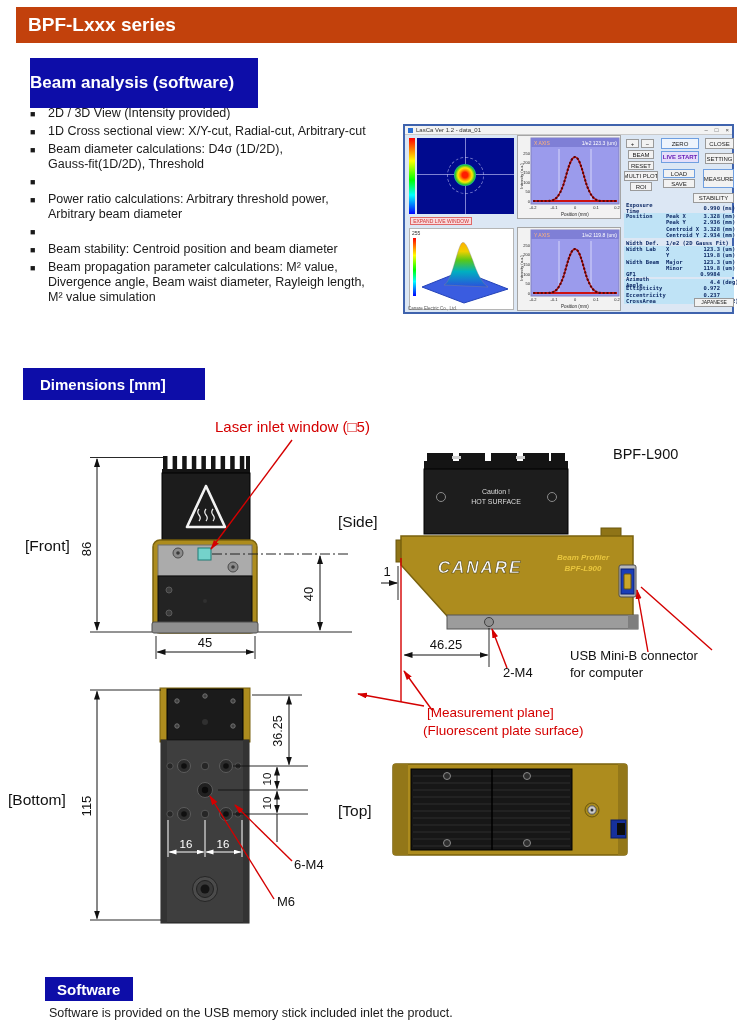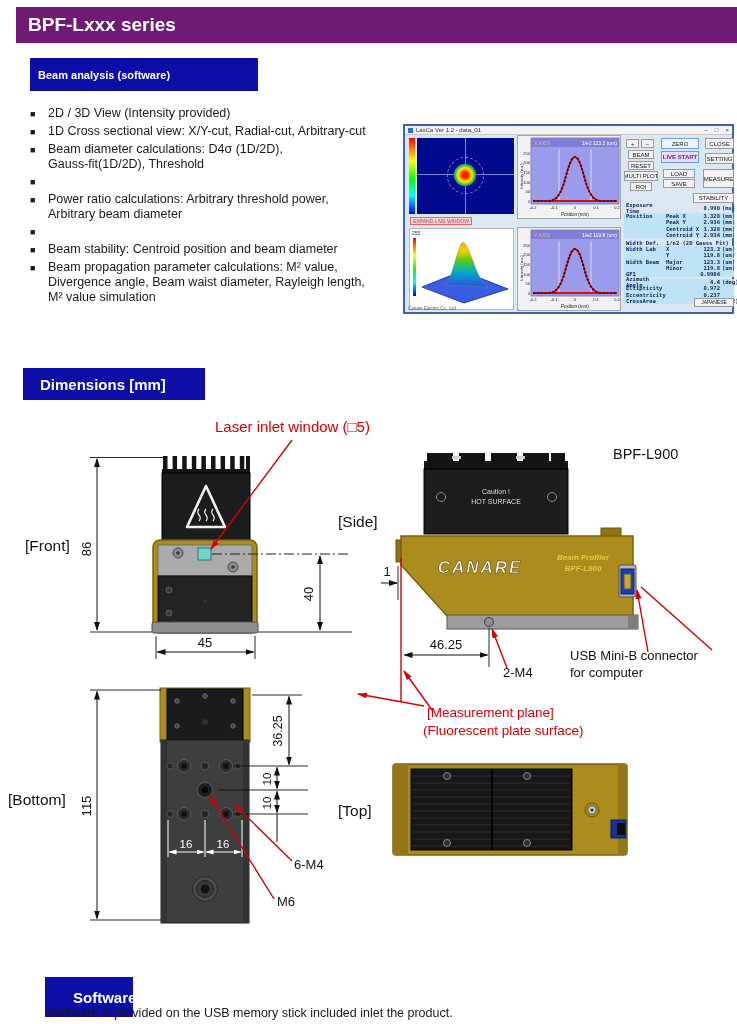--- a/index.html
+++ b/index.html
@@ -1,25 +1,25 @@
 <!DOCTYPE html>
 <html><head>
 <meta charset="utf-8">
 <style>
   html,body{margin:0;padding:0;background:#fff}
   #page{position:relative;width:737px;height:1024px;background:#fff;overflow:hidden;
         font-family:"Liberation Sans",sans-serif;color:#1a1a1a}
-  .banner{position:absolute;left:16px;top:7px;width:721px;height:36px;background:#701a75;
+  .banner{position:absolute;left:16px;top:7px;width:721px;height:36px;background:#c2410c;
           color:#fff;font-size:19px;font-weight:bold;display:flex;align-items:center;
           padding-left:12px;box-sizing:border-box}
   .secbar{position:absolute;background:#0d0da8;color:#fff;font-weight:bold;display:flex;
           align-items:center;box-sizing:border-box}
-  #bar-beam{left:30px;top:58px;width:228px;height:33px;font-size:11px;padding-left:8px}
+  #bar-beam{left:30px;top:58px;width:228px;height:50px;font-size:17px;}
   #bar-dims{left:23px;top:368px;width:182px;height:32px;font-size:15px;padding-left:17px}
-  #bar-sw{left:45px;top:977px;width:88px;height:40px;font-size:15px;padding-left:28px}
+  #bar-sw{left:45px;top:977px;width:88px;height:24px;font-size:15px;padding-left:12px}
   .features{position:absolute;left:30px;top:106px;width:372px;margin:0;padding:0;list-style:none}
   .features li{display:flex;margin-bottom:2px;font-size:12.5px;line-height:15px}
   .blt{width:18px;flex:none;font-size:9px;padding-top:1px}
   .ftext{white-space:pre-line}
   .swnote{position:absolute;left:49px;top:1006px;font-size:12.5px}
 
   
   #sw{position:absolute;left:403px;top:124px;width:331px;height:190px;background:#dce7f4;
       border:2px solid #3f63ad;box-sizing:border-box;font-family:"Liberation Sans",sans-serif}
   #sw .tb{position:absolute;left:0;top:0;right:0;height:9px;background:#f3f3f3;

